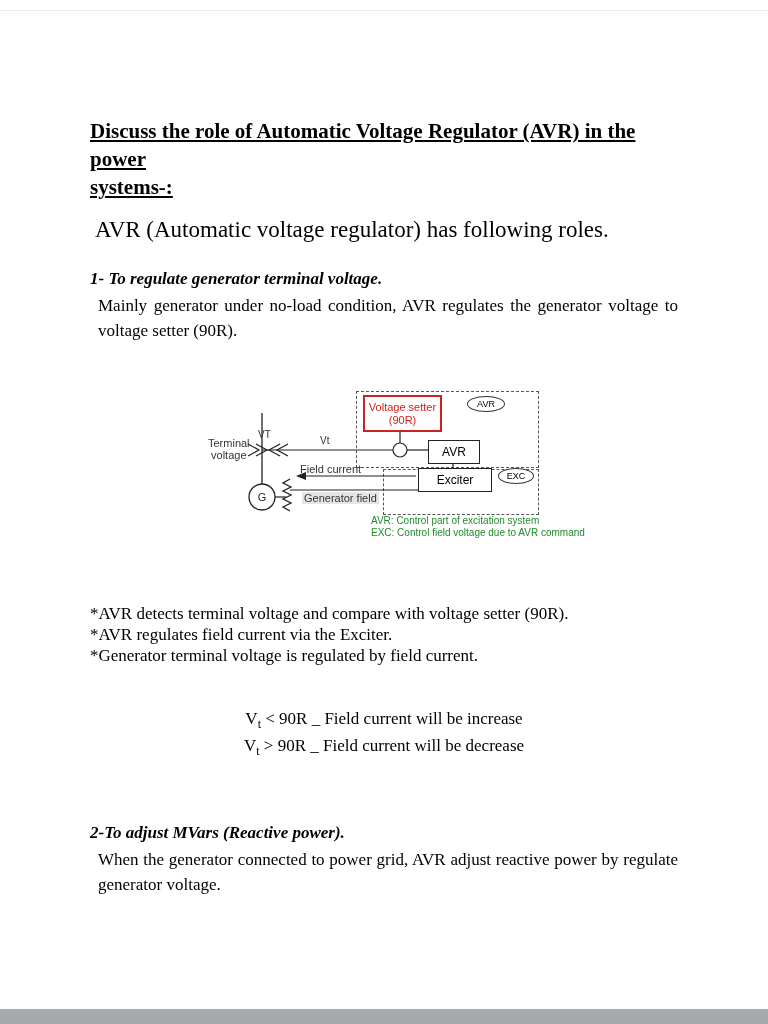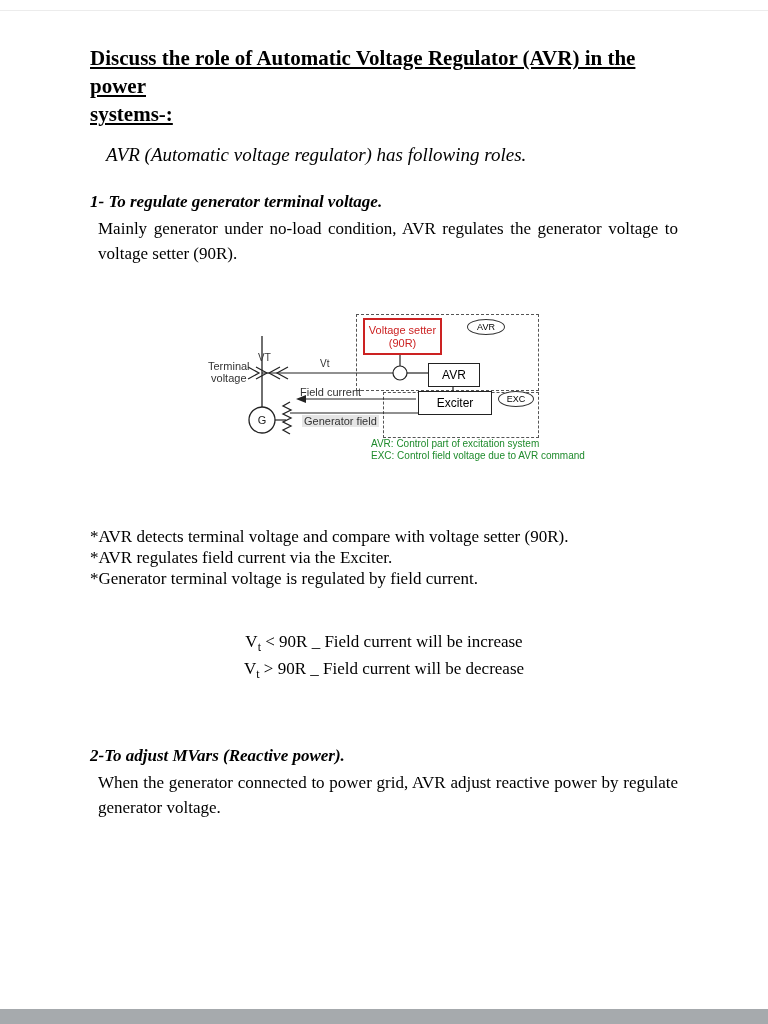--- a/index.html
+++ b/index.html
@@ -5,26 +5,26 @@
   html,body{margin:0;padding:0;background:#ffffff;}
   .page{
     position:relative;
     width:768px;height:1024px;
     background:#ffffff;
     overflow:hidden;
     font-family:"Liberation Serif", serif;
     color:#000;
   }
   .top-hairline{position:absolute;top:10px;left:0;width:768px;height:1px;background:#ececec;}
-  .content{position:absolute;top:0;left:0;width:768px;padding:44px 90px 0 90px;box-sizing:border-box;}
+  .content{position:absolute;top:0;left:0;width:768px;padding:117px 90px 0 90px;box-sizing:border-box;}
   .doc-title{
     font-size:21px;font-weight:bold;line-height:28px;
     text-decoration:underline;margin:0;
   }
-  .intro{font-size:19px;margin:16px 0 0 16px;font-style:italic;}
+  .intro{font-size:23px;margin:16px 0 0 5px;}
   .sec-heading{font-size:17px;font-weight:bold;font-style:italic;margin:26px 0 0 0;}
   .sec-body{font-size:17px;line-height:25px;margin:4px 0 0 8px;text-align:justify;}
   .bullets{margin-top:58px;}
   .bullet{font-size:17px;line-height:21px;margin:0;}
   .equations{margin-top:42px;text-align:center;}
   .equation{font-size:17px;line-height:22px;}
   .equation sub{font-size:12px;}
   .sec2-heading{margin-top:60px;}
 
   

